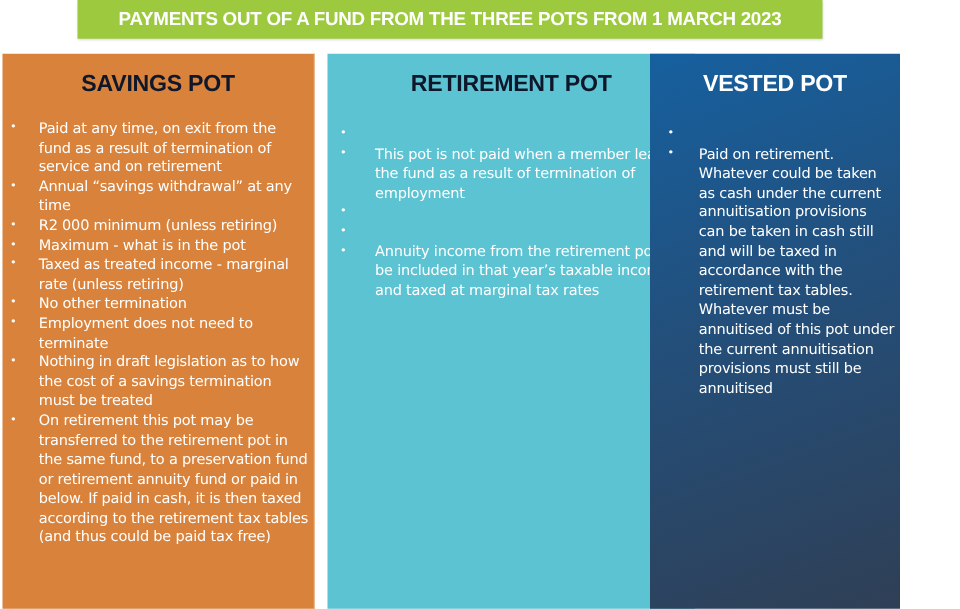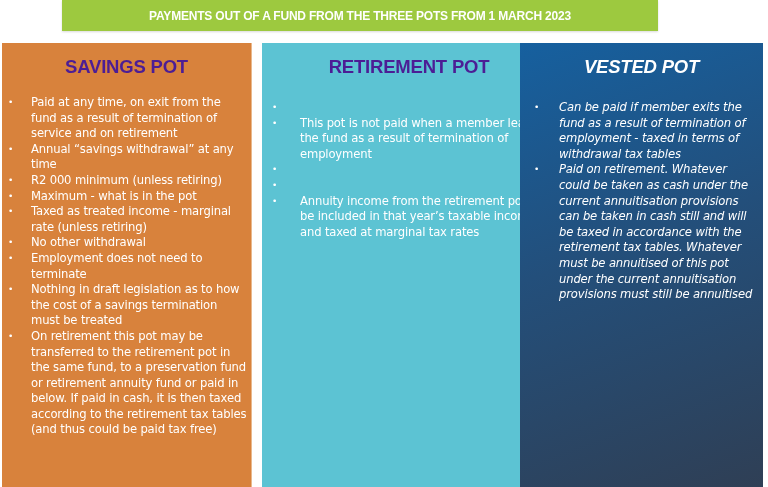--- a/index.html
+++ b/index.html
@@ -3,37 +3,37 @@
   <meta charset="utf-8">
   <style>
     html, body { margin: 0; padding: 0; }
     body {
       width: 768px; height: 487px; background: #ffffff; position: relative; overflow: hidden;
       font-family: "DejaVu Sans", sans-serif;
     }
     .banner {
       position: absolute; left: 62px; top: 0; width: 596px; height: 31px;
       background: #9dc93f; color: #ffffff;
-      font-family: "Liberation Sans", sans-serif; font-weight: bold; font-size: 12px;
+      font-family: "Liberation Sans", sans-serif; font-weight: bold; font-size: 15px;
       display: flex; align-items: center; justify-content: center; letter-spacing: -0.2px;
       box-shadow: 0 1px 2px rgba(0,0,0,0.15);
     }
     .col {
       position: absolute; top: 43px; height: 444px; box-sizing: border-box;
       color: #ffffff;
     }
     .col.savings { left: 2px; width: 250px; background: #d8823c; border-right: 1px solid #e9b88c; }
     .col.retirement { left: 262px; width: 294px; background: #5cc3d3; }
-    .col.vested { left: 520px; width: 243px;
-      background: linear-gradient(160deg, #16609f 0%, #234f7b 45%, #2f3f55 100%); font-style: italic; }
+    .col.vested { left: 520px; width: 200px;
+      background: linear-gradient(160deg, #16609f 0%, #234f7b 45%, #2f3f55 100%); }
     .col-title {
       font-family: "Liberation Sans", sans-serif; font-weight: bold; font-size: 18.5px;
       text-align: center; margin-top: 13px; height: 24px; letter-spacing: -0.2px;
     }
-    .savings .col-title, .retirement .col-title { color: #4c1d95; }
+    .savings .col-title, .retirement .col-title { color: #0f172a; }
     .vested .col-title { color: #ffffff; }
     ul {
       list-style: none; margin: 0; padding: 0;
       font-size: 11.6px; line-height: 15.6px; letter-spacing: -0.15px;
     }
     .savings ul { margin-top: 15px; padding-left: 6px; padding-right: 4px; }
     .retirement ul { margin-top: 20px; padding-left: 10px; padding-right: 4px; }
     .vested ul { margin-top: 20px; padding-left: 14px; padding-right: 4px; }
     li { display: flex; }
     li .bullet { width: 23px; flex: 0 0 23px; font-size: 9px; }
@@ -66,21 +66,21 @@
     <li>
         <span class="bullet">•</span>
         <span class="text">Maximum - what is in the pot</span>
       </li>
     <li>
         <span class="bullet">•</span>
         <span class="text">Taxed as treated income - marginal rate (unless retiring)</span>
       </li>
     <li>
         <span class="bullet">•</span>
-        <span class="text">No other withdrawal</span>
+        <span class="text">No other termination</span>
       </li>
     <li>
         <span class="bullet">•</span>
         <span class="text">Employment does not need to terminate</span>
       </li>
     <li>
         <span class="bullet">•</span>
         <span class="text">Nothing in draft legislation as to how the cost of a savings termination must be treated</span>
       </li>
     <li>
@@ -111,20 +111,19 @@
         <span class="text">Annuity income from the retirement pot will be included in that year’s taxable income and taxed at marginal tax rates</span>
       </li>
   </ul>
 </div>
 
 <div class="col vested">
   <div class="col-title">VESTED POT</div>
   <ul>
     <li>
         <span class="bullet">•</span>
-        <span class="text">Can be paid if member exits the fund as a result of termination of employment - taxed in terms of withdrawal tax tables</span>
       </li>
     <li>
         <span class="bullet">•</span>
         <span class="text">Paid on retirement. Whatever could be taken as cash under the current annuitisation provisions can be taken in cash still and will be taxed in accordance with the retirement tax tables. Whatever must be annuitised of this pot under the current annuitisation provisions must still be annuitised</span>
       </li>
   </ul>
 </div>
 
 </body></html>

